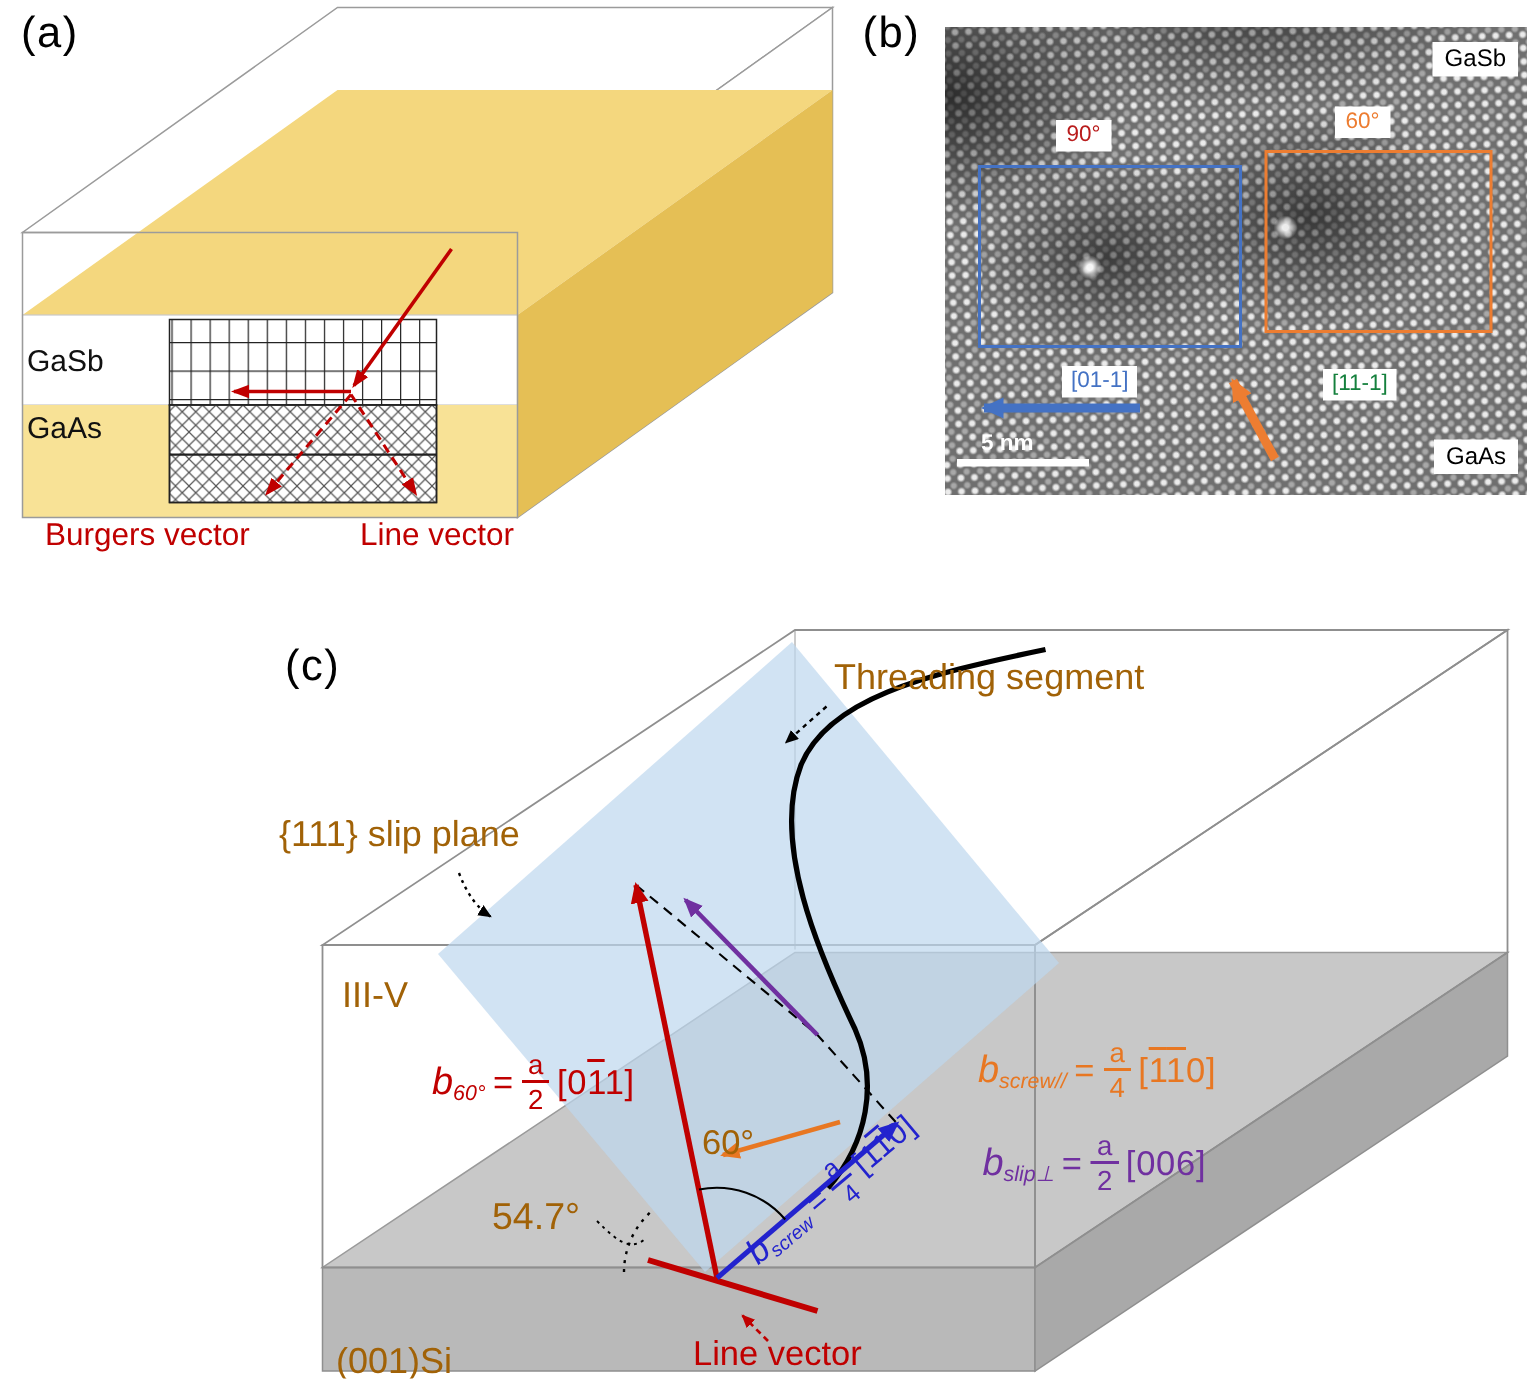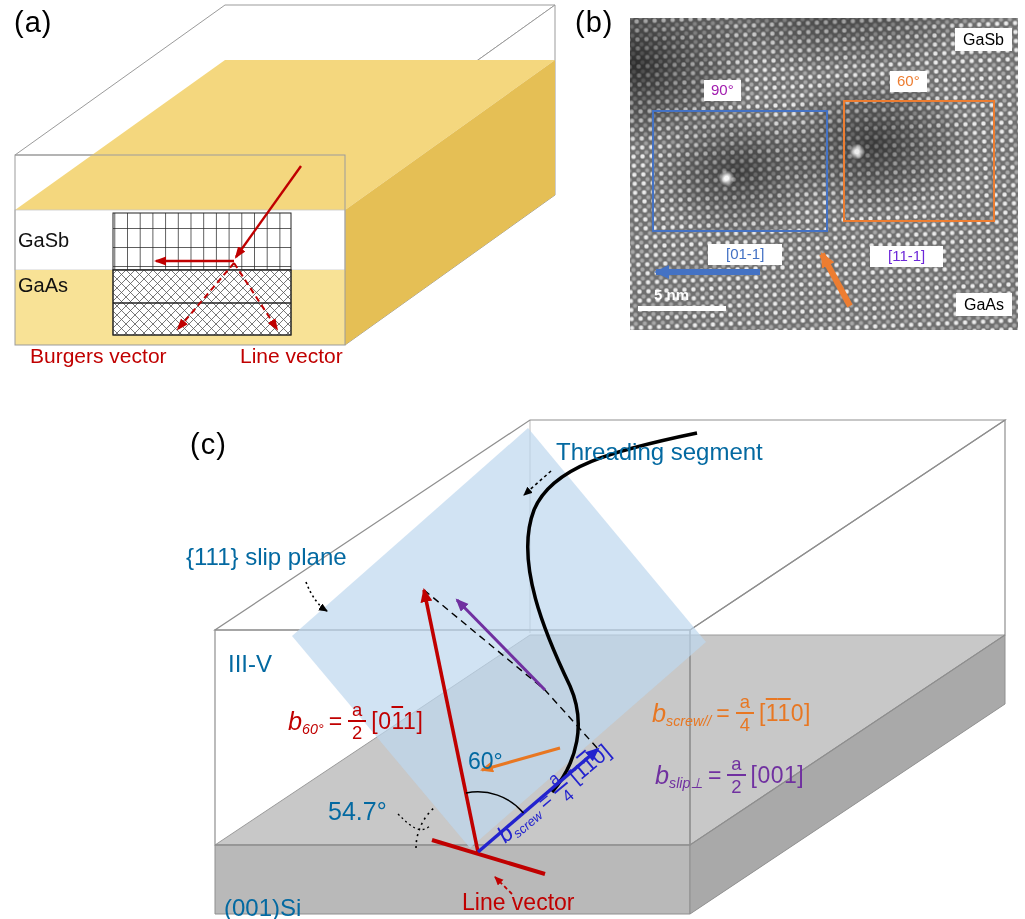--- a/index.html
+++ b/index.html
@@ -19,27 +19,27 @@
       radial-gradient(130px 95px at 30% 48%, rgba(10,10,10,0.5), rgba(10,10,10,0) 70%),
       radial-gradient(140px 105px at 62% 42%, rgba(10,10,10,0.55), rgba(10,10,10,0) 70%),
       radial-gradient(170px 120px at 6% 16%, rgba(0,0,0,0.6), rgba(0,0,0,0) 72%),
       radial-gradient(220px 90px at 55% 3%, rgba(0,0,0,0.4), rgba(0,0,0,0) 72%),
       radial-gradient(circle, rgba(242,242,242,0.95) 1.4px, rgba(242,242,242,0) 3px),
       radial-gradient(circle, rgba(215,215,215,0.55) 1.3px, rgba(215,215,215,0) 2.8px);
     background-size:auto,auto,auto,auto,auto,auto,9px 9px,9px 9px;
     background-repeat:no-repeat,no-repeat,no-repeat,no-repeat,no-repeat,no-repeat,repeat,repeat;
     background-position:0 0,0 0,0 0,0 0,0 0,0 0,0 0,4px 5px;}
   .tem-label{position:absolute;background:#fff;color:#000;font-size:16px;padding:2px 8px;line-height:1.2;}
-  .tem-dir{position:absolute;background:#fff;font-size:15px;padding:1px 18px;line-height:1.25;}
+  .tem-dir{position:absolute;background:#fff;font-size:15px;padding:1px 6px;line-height:1.25;}
   .tem-ang{position:absolute;background:#fff;font-size:15px;padding:1px 7px;line-height:1.25;}
   .b90box{position:absolute;left:22px;top:92px;width:172px;height:118px;border:2.5px solid #4472C4;}
   .b60box{position:absolute;left:213px;top:82px;width:148px;height:118px;border:2.5px solid #ED7D31;}
 
   
-  .clabel{position:absolute;font-size:24px;color:#0369a1;white-space:nowrap;}
+  .clabel{position:absolute;font-size:24px;color:#a16207;white-space:nowrap;}
 
   
   .formula{position:absolute;display:flex;align-items:center;gap:4px;font-size:23px;white-space:nowrap;}
   .fhead{display:inline-flex;align-items:flex-end;}
   .fsym{font-style:italic;font-size:1.1em;line-height:1;}
   .fsub{font-style:italic;font-size:0.62em;line-height:1;margin-bottom:-2px;}
   .feq{margin:0 1px;}
   .frac{display:inline-flex;flex-direction:column;align-items:center;font-size:0.8em;line-height:1.05;margin:0 1px;}
   .frac .num{border-bottom:2px solid currentColor;padding:0 4px 1px;}
   .frac .den{padding-top:1px;}
@@ -98,28 +98,28 @@
   </svg>
 
   <div class="panel-letter" style="left:575px;top:6px">(b)</div>
 
   <div class="tem-wrap">
     <div class="tem-bg"></div>
 
     <div class="b90box"></div>
     <div class="b60box"></div>
 
-    <div class="tem-ang" style="left:74px;top:62px;color:#a21caf">90°</div>
+    <div class="tem-ang" style="left:74px;top:62px;color:#b91c1c">90°</div>
     <div class="tem-ang" style="left:260px;top:53px;color:#ED7D31">60°</div>
 
     <div class="tem-label" style="right:6px;top:10px">GaSb</div>
     <div class="tem-label" style="right:6px;bottom:14px">GaAs</div>
 
     <div class="tem-dir" style="left:78px;top:226px;color:#4472C4">[01-1]</div>
-    <div class="tem-dir" style="left:240px;top:228px;color:#6d28d9">[11-1]</div>
+    <div class="tem-dir" style="left:252px;top:228px;color:#15803d">[11-1]</div>
 
     <svg class="abs" style="left:0;top:0" width="388" height="312" viewBox="0 0 388 312">
       <defs>
         <marker id="arBb" markerUnits="userSpaceOnUse" markerWidth="17" markerHeight="15" refX="13" refY="7" orient="auto">
           <path d="M0,0 L15,7 L0,14 Z" fill="#4472C4"></path>
         </marker>
         <marker id="arOb" markerUnits="userSpaceOnUse" markerWidth="17" markerHeight="15" refX="13" refY="7" orient="auto">
           <path d="M0,0 L15,7 L0,14 Z" fill="#ED7D31"></path>
         </marker>
       </defs>
@@ -239,16 +239,16 @@
   <div class="formula" style="left:655px;top:754px;color:#7030A0">
     <span class="fhead">
         <span class="fsym">b</span>
         <span class="fsub">slip⊥</span>
       </span>
     <span class="feq">=</span>
     <span class="frac">
         <span class="num">a</span>
         <span class="den">2</span>
       </span>
-    <span class="fbrk">[001]</span>
+    <span class="fbrk">[006]</span>
   </div>
 
 </div>
 
 </body></html>

